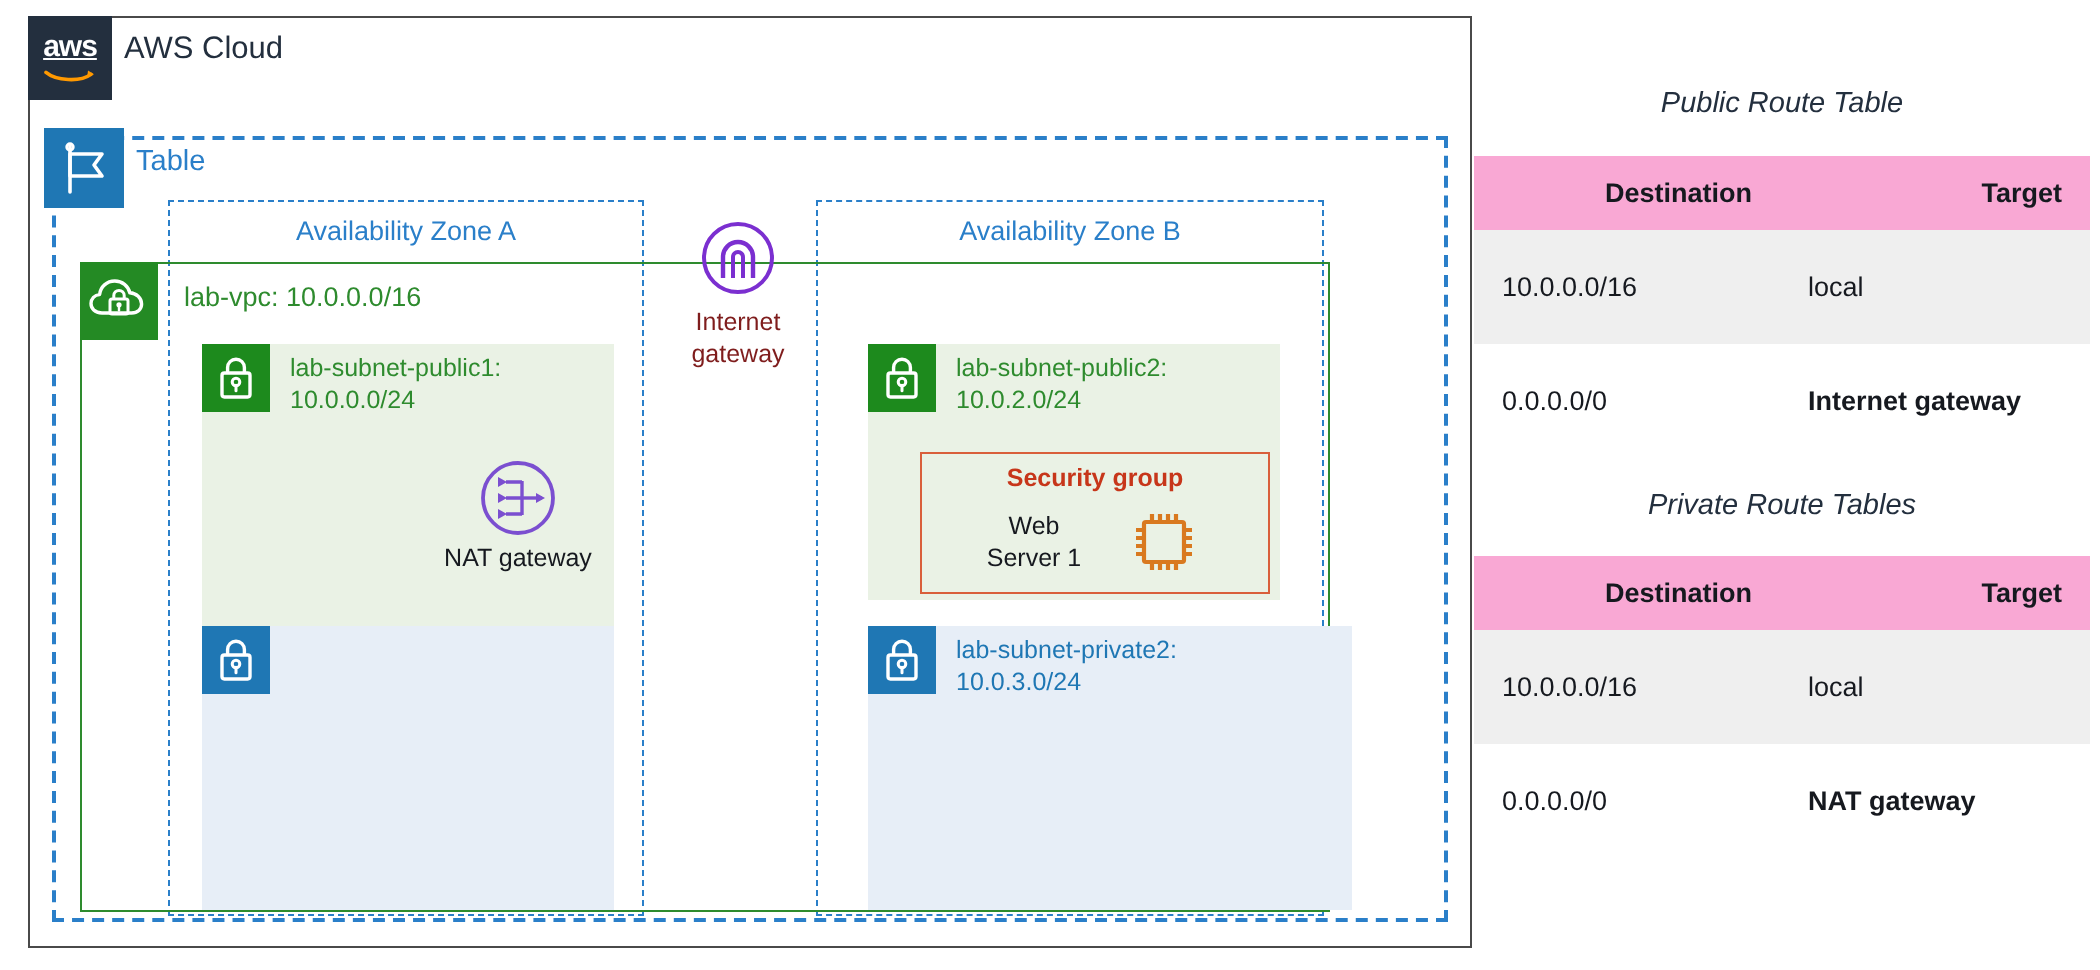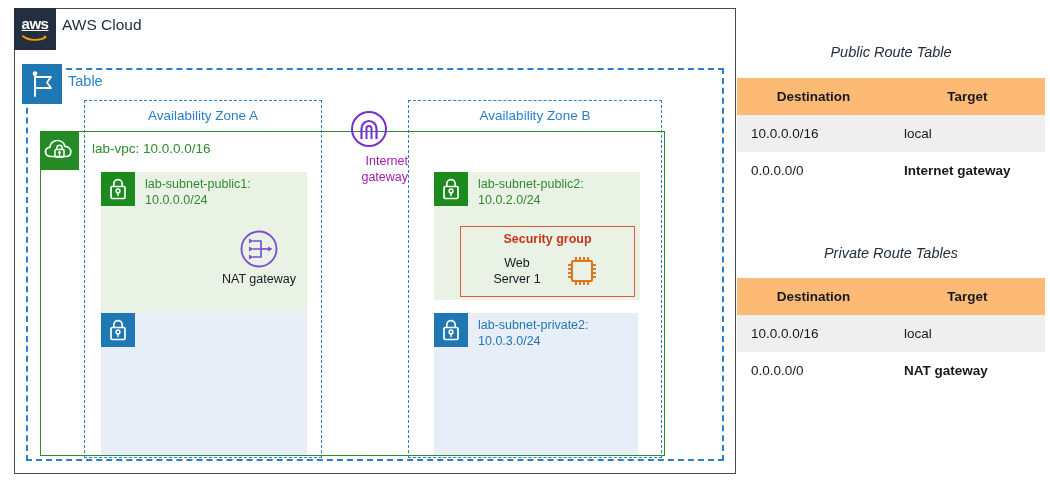--- a/index.html
+++ b/index.html
@@ -92,35 +92,35 @@
     position:absolute;left:44px;top:5px;
     font-size:12.5px;line-height:15.5px;
     white-space:pre-line;
   }
   .subnet-label.pub{color:#2e8b2e;}
   .subnet-label.priv{color:#1f77b4;}
 
   #subnet-public1{left:101px;top:172px;width:206px;height:160px;}
   #subnet-private1{left:101px;top:313px;width:206px;height:142px;}
   #subnet-public2{left:434px;top:172px;width:206px;height:128px;}
-  #subnet-private2{left:434px;top:313px;width:204px;height:142px;padding-left:48px;}
+  #subnet-private2{left:434px;top:313px;width:242px;height:142px;padding-left:48px;}
 
   
   #nat-gateway{left:213px;top:228px;width:92px;height:62px;}
   #nat-gateway .glyph{display:block;margin:0 auto;}
   #nat-gateway .cap{
     text-align:center;font-size:12.5px;color:#16191f;
     margin-top:2px;white-space:nowrap;
   }
 
   
   #internet-gateway{left:330px;top:108px;width:78px;height:86px;}
   #internet-gateway .glyph{display:block;margin:0 auto;}
   #internet-gateway .cap{
-    text-align:right;font-size:12.5px;color:#a21caf;
+    text-align:center;font-size:12.5px;color:#7f1d1d;
     line-height:15.5px;margin-top:4px;white-space:pre-line;
   }
 
   
   #security-group{
     left:460px;top:226px;width:175px;height:71px;
     border:1.5px solid #d95f3b;
     background:#eaf2e5;
   }
   #security-group-title{
@@ -137,28 +137,28 @@
     text-align:center;white-space:pre-line;
   }
 
   
   .rt-title{
     font-size:14.5px;color:#232F3E;
     text-align:center;white-space:nowrap;font-style:italic;
   }
   .rt-table{border-collapse:collapse;}
   .rt-table th{
-    background:#fdba74;color:#16191f;
+    background:#f9a8d4;color:#16191f;
     font-size:13.5px;font-weight:bold;
-    text-align:center;padding:11px 14px;
+    text-align:right;padding:11px 14px;
     border:none;
   }
   .rt-table td{
     font-size:13.5px;color:#16191f;
-    text-align:left;padding:11px 14px;
+    text-align:left;padding:21px 14px;
     border:none;
   }
   .rt-table tr.odd td{background:#efefef;}
   .rt-table tr.even td{background:#ffffff;}
   .rt-table td.bold-cell{font-weight:bold;}
   .rt-col-dest{width:148px;}
   .rt-col-target{width:160px;}
 
   #public-rt-title{left:737px;top:44px;width:308px;}
   #public-route-table{left:737px;top:78px;width:308px;}

